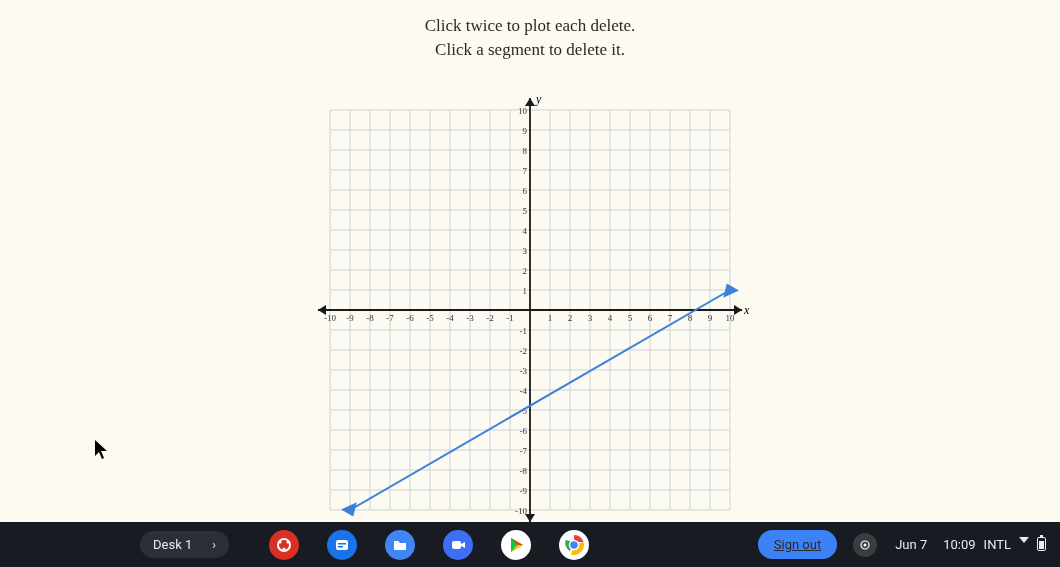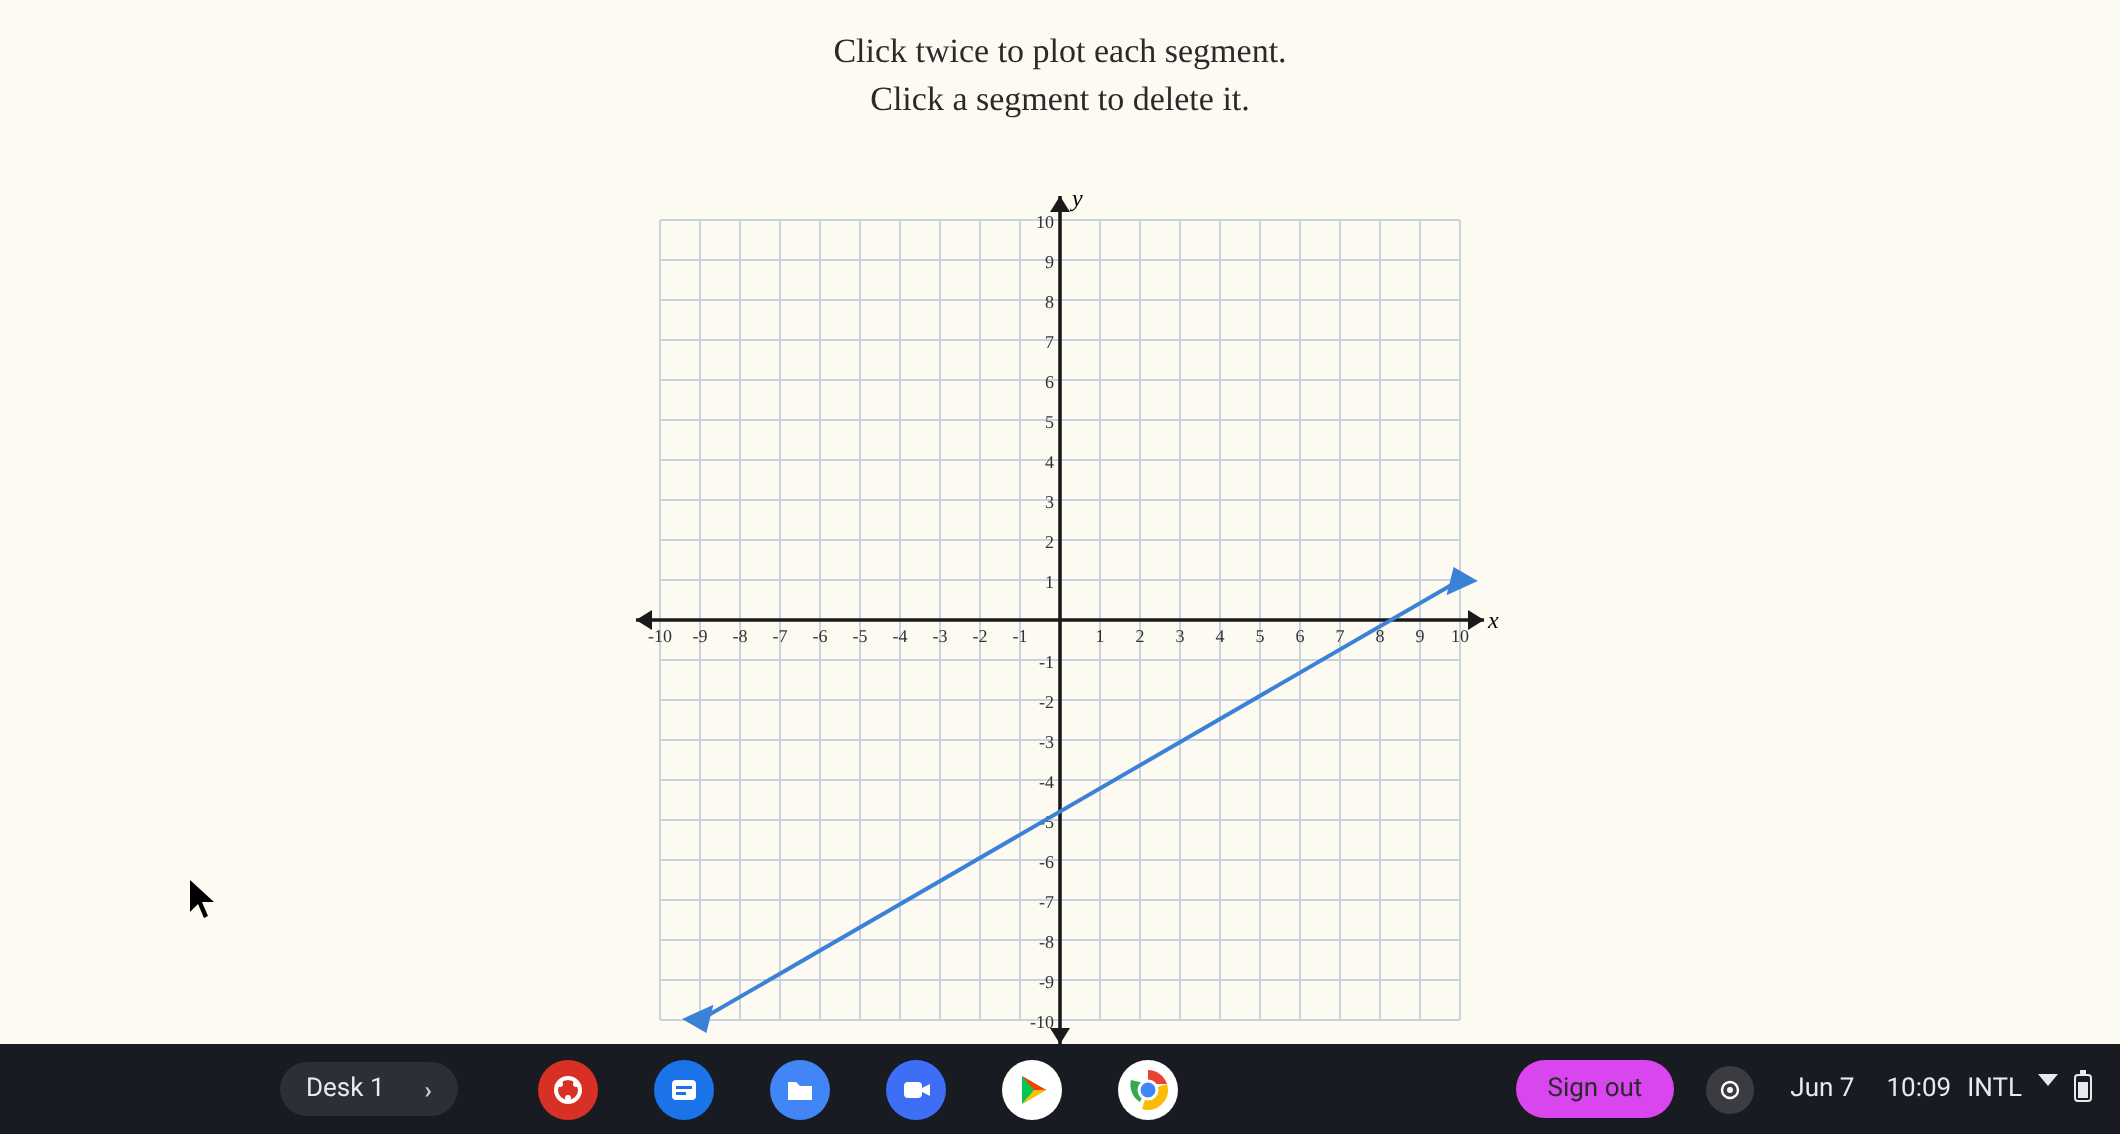--- a/index.html
+++ b/index.html
@@ -115,26 +115,27 @@
       color: #fff;
     }
     .ico-red { background: #d93025; }
     .ico-blue { background: #1a73e8; }
     .ico-blue2 { background: #4285f4; }
     .ico-cam { background: #3d6ef5; }
     .ico-play { background: #fff; }
     .ico-chrome { background: #fff; }
     .spacer { flex: 1; }
     .signout {
-      background: #d946ef;
+      background: #3b82f6;
       color: #2a2a2a;
       padding: 7px 16px;
       border-radius: 18px;
       font-size: 13px;
       margin-right: 16px;
+      text-decoration: underline;
     }
     .sys-circle {
       width: 24px;
       height: 24px;
       border-radius: 50%;
       background: #3a3c42;
       display: flex;
       align-items: center;
       justify-content: center;
       font-size: 10px;
@@ -172,21 +173,21 @@
 </head>
 <body>
 
 <div class="sidebar-cut">
   <div class="sidebar-item-cut"></div>
 </div>
 <div class="out-label">g Out</div>
 
 <div class="page">
   <div class="instructions">
-    <p>Click twice to plot each segment.</p>
+    <p>Click twice to plot each delete.</p>
     <p>Click a segment to delete it.</p>
   </div>
 
   <svg class="graph-area" viewBox="0 0 440 440">
 
     <g>
 
       <g stroke="#c9d3de" stroke-width="1">
 
         <line x1="20" y1="20" x2="20" y2="420"></line>

